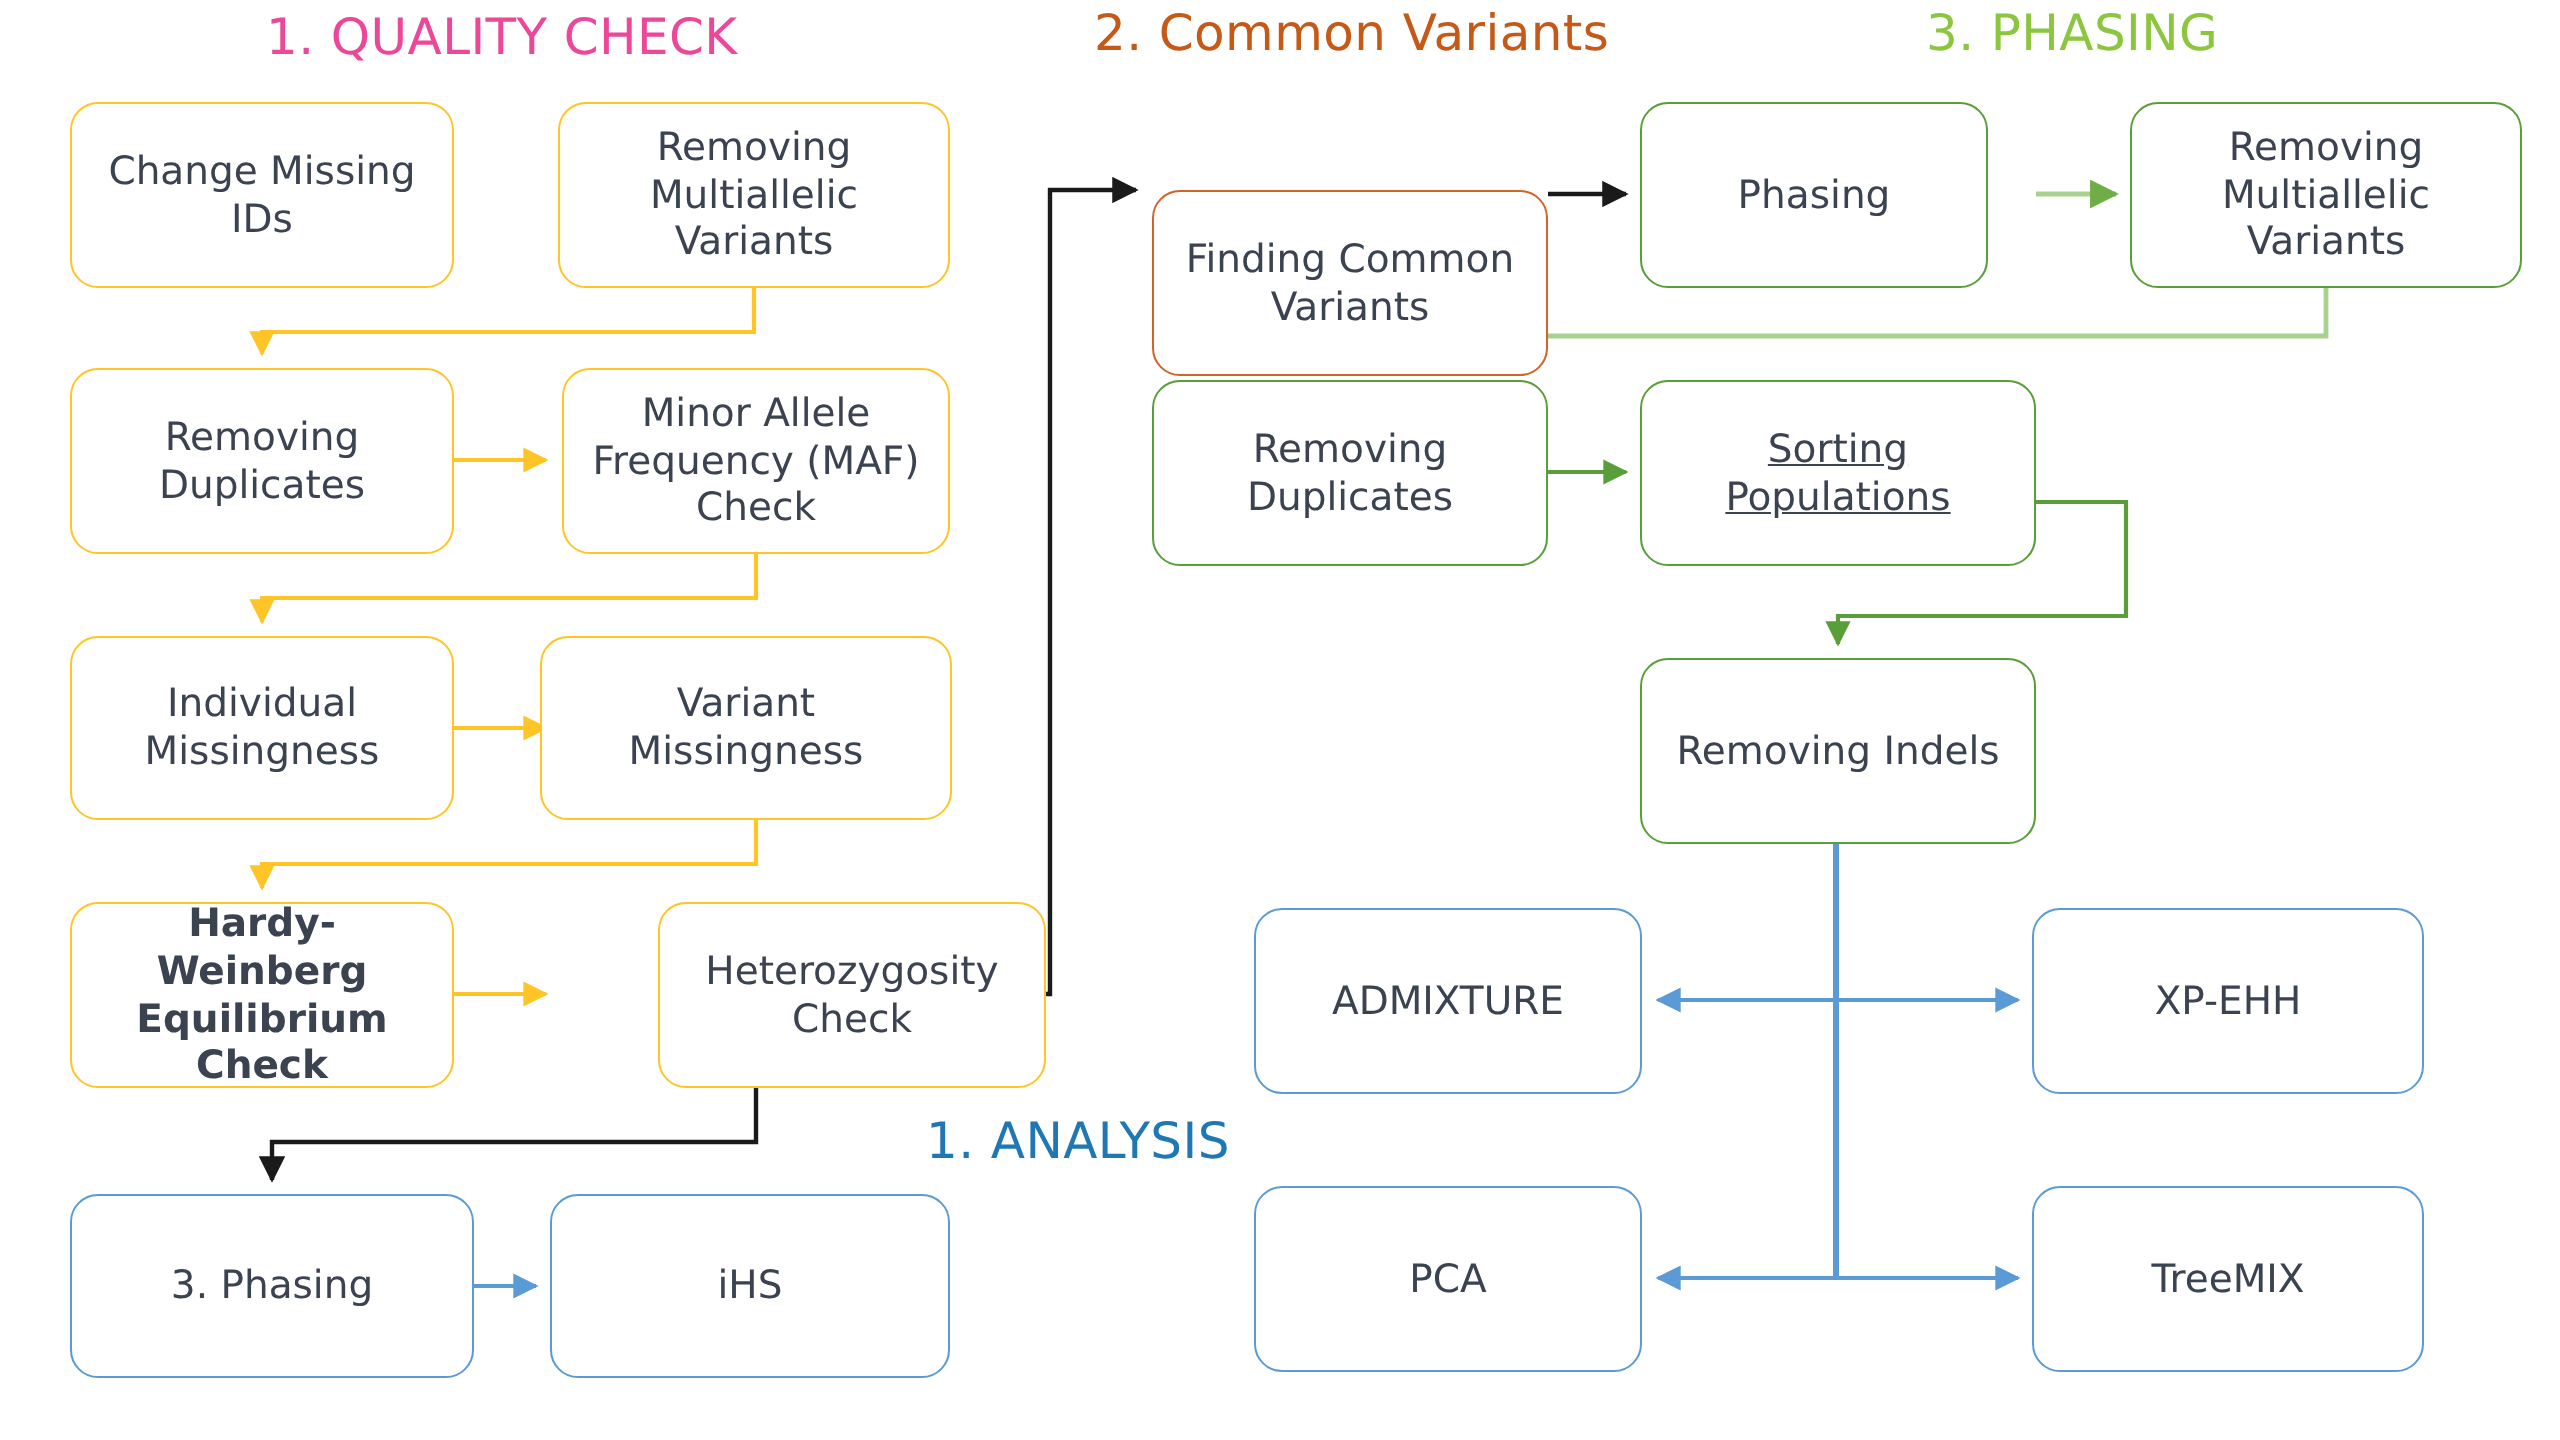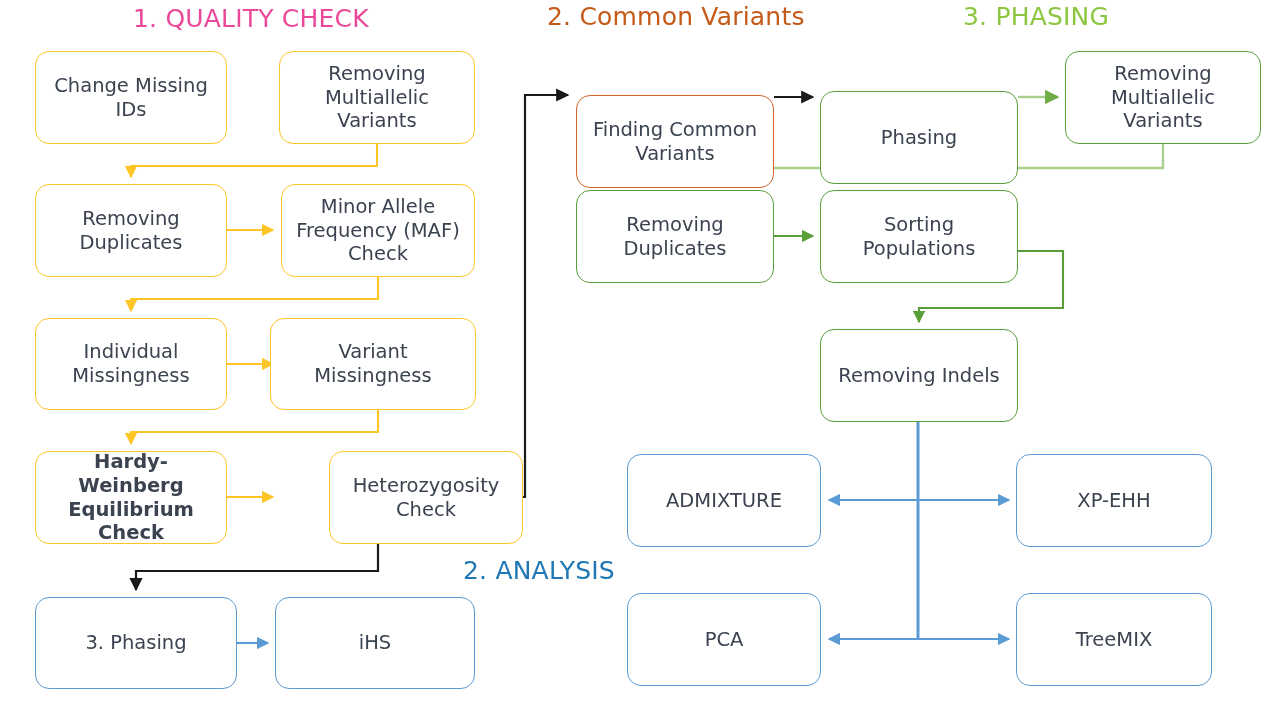--- a/index.html
+++ b/index.html
@@ -118,21 +118,21 @@
 
     <path d="M918,639 L1009,639" fill="none" stroke="#5b9bd5" stroke-width="2.1" marker-end="url(#ah-blue)"></path>
   </svg>
 
   <div class="section-title" style="left:133px; top:6px; color:#ec4899;">1. QUALITY CHECK</div>
 
   <div class="section-title" style="left:547px; top:4px; color:#c55a18;">2. Common Variants</div>
 
   <div class="section-title" style="left:963px; top:4px; color:#8cc63e;">3. PHASING</div>
 
-  <div class="section-title" style="left:463px; top:558px; color:#1f78b4;">2. ANALYSIS</div>
+  <div class="section-title" style="left:463px; top:558px; color:#1f78b4;">1. ANALYSIS</div>
 
   <div class="node qc" style="left:35px; top:51px; width:192px; height:93px;">
     <span class="node-label">Change Missing IDs</span>
   </div>
 
   <div class="node qc" style="left:279px; top:51px; width:196px; height:93px;">
     <span class="node-label">Removing Multiallelic Variants</span>
   </div>
 
   <div class="node qc" style="left:35px; top:184px; width:192px; height:93px;">
@@ -164,33 +164,33 @@
   </div>
 
   <div class="node analysis" style="left:275px; top:597px; width:200px; height:92px;">
     <span class="node-label">iHS</span>
   </div>
 
   <div class="node common" style="left:576px; top:51px; width:198px; height:93px;">
     <span class="node-label">Finding Common Variants</span>
   </div>
 
-  <div class="node phase" style="left:820px; top:51px; width:198px; height:93px;margin-top:40px;">
+  <div class="node phase" style="left:820px; top:51px; width:174px; height:93px;">
     <span class="node-label">Phasing</span>
   </div>
 
   <div class="node phase" style="left:1065px; top:51px; width:196px; height:93px;">
     <span class="node-label">Removing Multiallelic Variants</span>
   </div>
 
   <div class="node phase" style="left:576px; top:190px; width:198px; height:93px;">
     <span class="node-label">Removing Duplicates</span>
   </div>
 
-  <div class="node phase" style="left:820px; top:190px; width:198px; height:93px;">
+  <div class="node phase" style="left:820px; top:190px; width:198px; height:93px;text-decoration:underline;">
     <span class="node-label">Sorting Populations</span>
   </div>
 
   <div class="node phase" style="left:820px; top:329px; width:198px; height:93px;">
     <span class="node-label">Removing Indels</span>
   </div>
 
   <div class="node analysis" style="left:627px; top:454px; width:194px; height:93px;">
     <span class="node-label">ADMIXTURE</span>
   </div>

